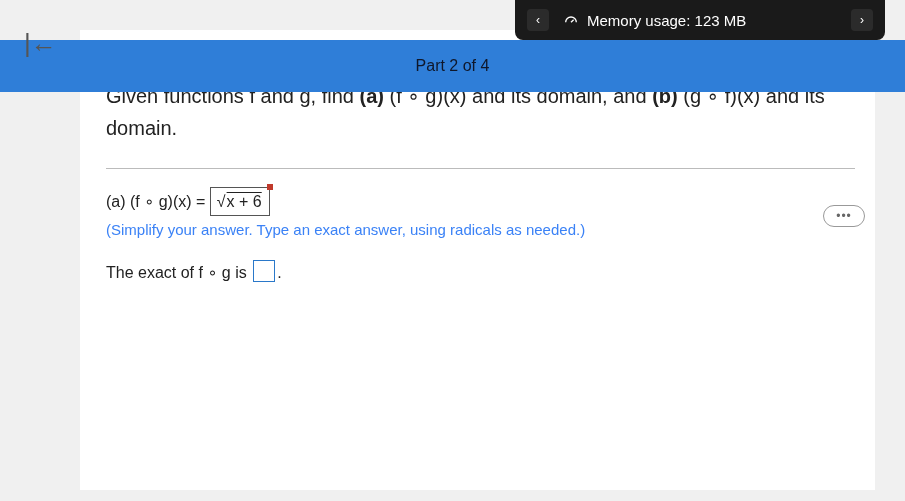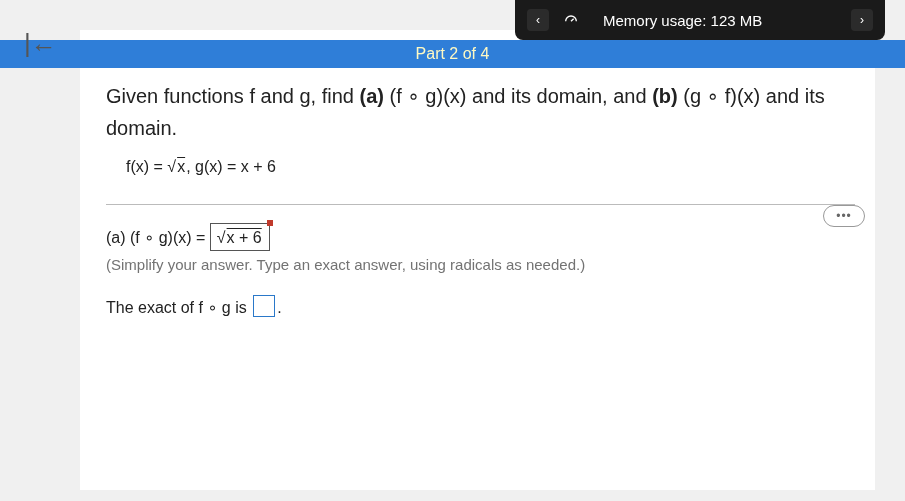--- a/index.html
+++ b/index.html
@@ -28,30 +28,30 @@
       z-index: 30;
     }
     .top-panel .chev {
       width: 22px; height: 22px;
       border-radius: 4px;
       background: rgba(255,255,255,0.08);
       display: flex; align-items:center; justify-content:center;
       font-size: 12px;
       cursor: pointer;
     }
-    .top-panel .mem { display:flex; align-items:center; gap:24px; flex:1; }
+    .top-panel .mem { display:flex; align-items:flex-end; gap:8px; flex:1; }
     .top-panel .gauge-icon svg { display:block; }
 
     .blue-bar {
       position: absolute;
       top: 40px;
       left: 0; right: 0;
-      height: 28px;
+      height: 52px;
       background: #2f7ed8;
-      color: #fef9c3;
+      color: #0f172a;
       display:flex;
       align-items:center;
       justify-content:center;
       font-size: 16px;
       z-index: 10;
     }
 
     .back-arrow {
       position: absolute;
       top: 28px;
@@ -101,21 +101,21 @@
     .answer-input-inline::after {
       content: "";
       position: absolute;
       right: -4px;
       top: -4px;
       width: 6px; height: 6px;
       background: #c0392b;
     }
 
     .instruction {
-      color: #737373;
+      color: #3b82f6;
       font-size: 15px;
       margin-top: 2px;
     }
 
     .domain-line { margin-top: 18px; }
     .blank-box {
       display: inline-block;
       width: 22px;
       height: 22px;
       border: 1.5px solid #2a78c9;
@@ -177,23 +177,20 @@
 <div class="content">
 
   <div class="question-intro">
     <span>Given functions f and g, find </span>
     <span class="bold">(a)</span>
     <span> (f ∘ g)(x) and its domain, and </span>
     <span class="bold">(b)</span>
     <span> (g ∘ f)(x) and its domain.</span>
   </div>
 
-  <div class="given-funcs">
-    <span>f(x) = </span><span class="sqrt"><span class="over">x</span></span><span>, </span><span>g(x) = x + 6</span>
-  </div>
 
   <hr class="sep">
 
   <div class="part-a">
     <span class="bold">(a)</span><span> (f ∘ g)(x) = </span><span class="answer-input-inline"><span class="sqrt"><span class="over">x + 6</span></span></span>
   </div>
   <div class="instruction">(Simplify your answer. Type an exact answer, using radicals as needed.)</div>
 
   <div class="domain-line">
     <span>The exact of f ∘ g is </span><span class="blank-box"></span><span>.</span>

